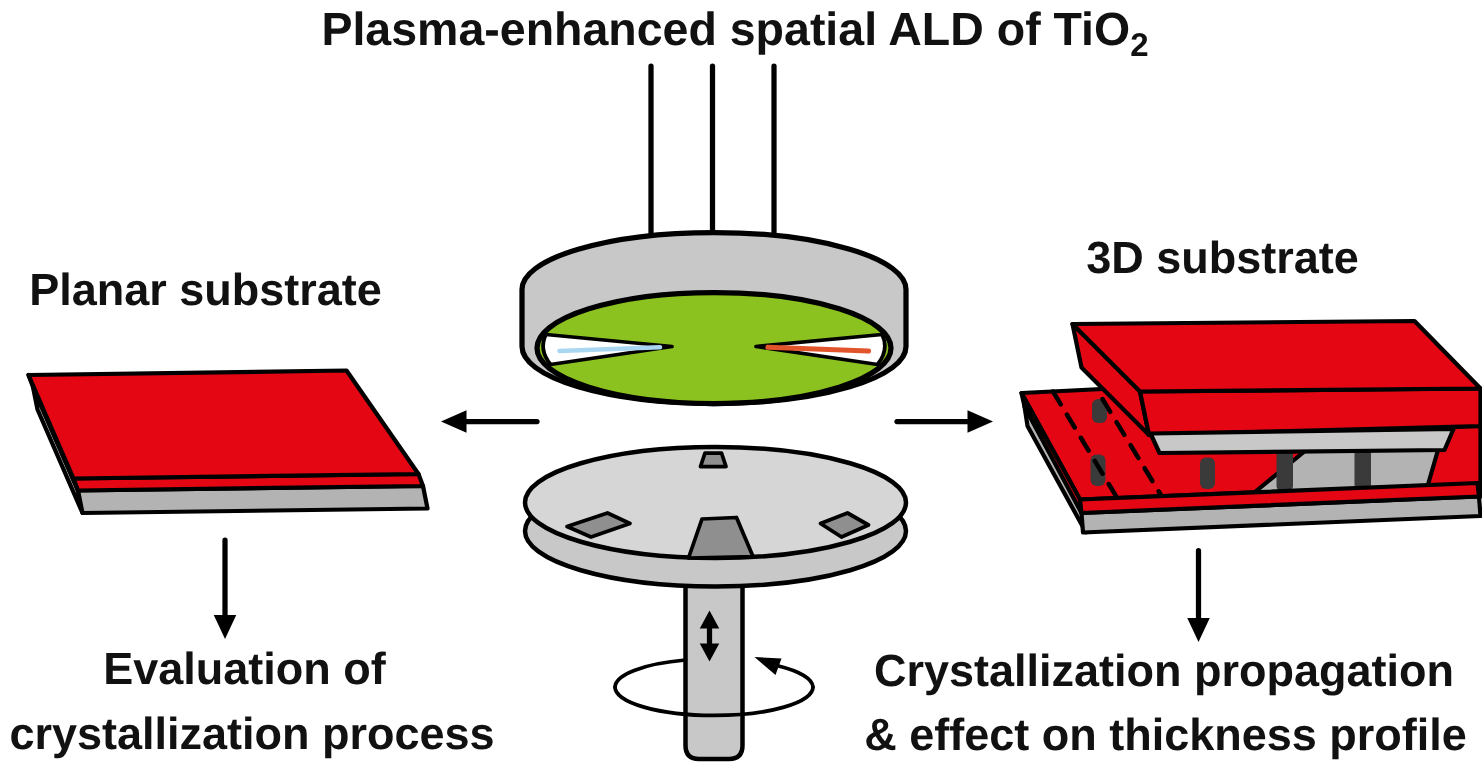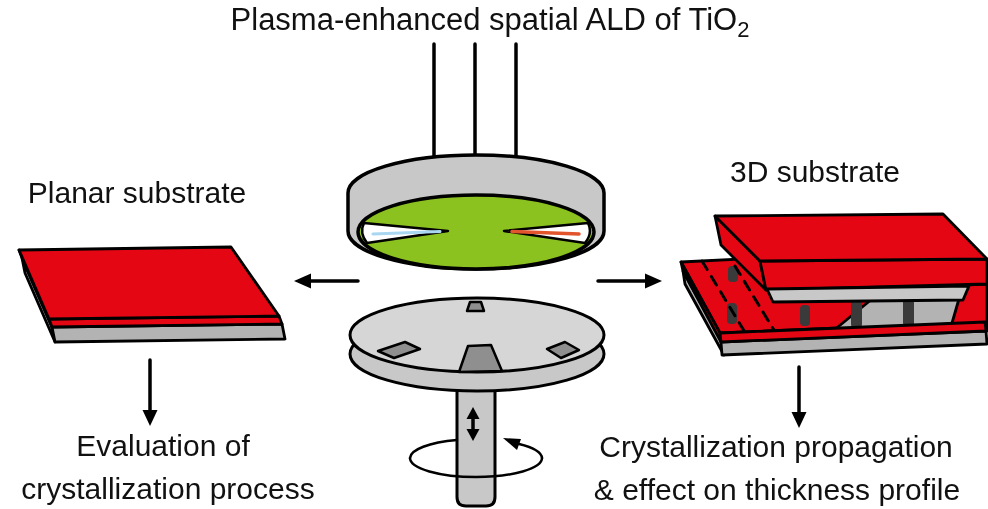--- a/index.html
+++ b/index.html
@@ -1,16 +1,16 @@
 <!DOCTYPE html>
 <html style="--red: #e40613; --green: #8cc21f; --grayLight: #d6d6d6; --grayMid: #c8c8c8; --grayDark: #b3b3b3; --pocketGray: #8f8f8f; --pillarDark: #3a3a3a; --flowBlue: #a9d7f2; --flowOrange: #e2552c; --ink: #000000;"><head>
 <meta charset="utf-8">
 <style>
   html,body{margin:0;padding:0;background:#fff;}
-  .figure-wrap{position:relative;width:988px;height:509px;background:#fff;overflow:hidden;}
+  .figure-wrap{position:relative;width:988px;height:509px;background:#fff;overflow:hidden;font-weight:bold;}
   svg{display:block;}
   text{font-family:"Liberation Sans", sans-serif;fill:#111;}
   .t-title{font-size:31px;}
   .t-sub{font-size:22px;}
   .t-label{font-size:30px;}
   .t-caption{font-size:30px;}
   .outline{stroke:var(--ink);stroke-linejoin:round;stroke-linecap:round;}
   .fill-red{fill:var(--red);}
   .fill-green{fill:var(--green);}
   .fill-grayLight{fill:var(--grayLight);}

